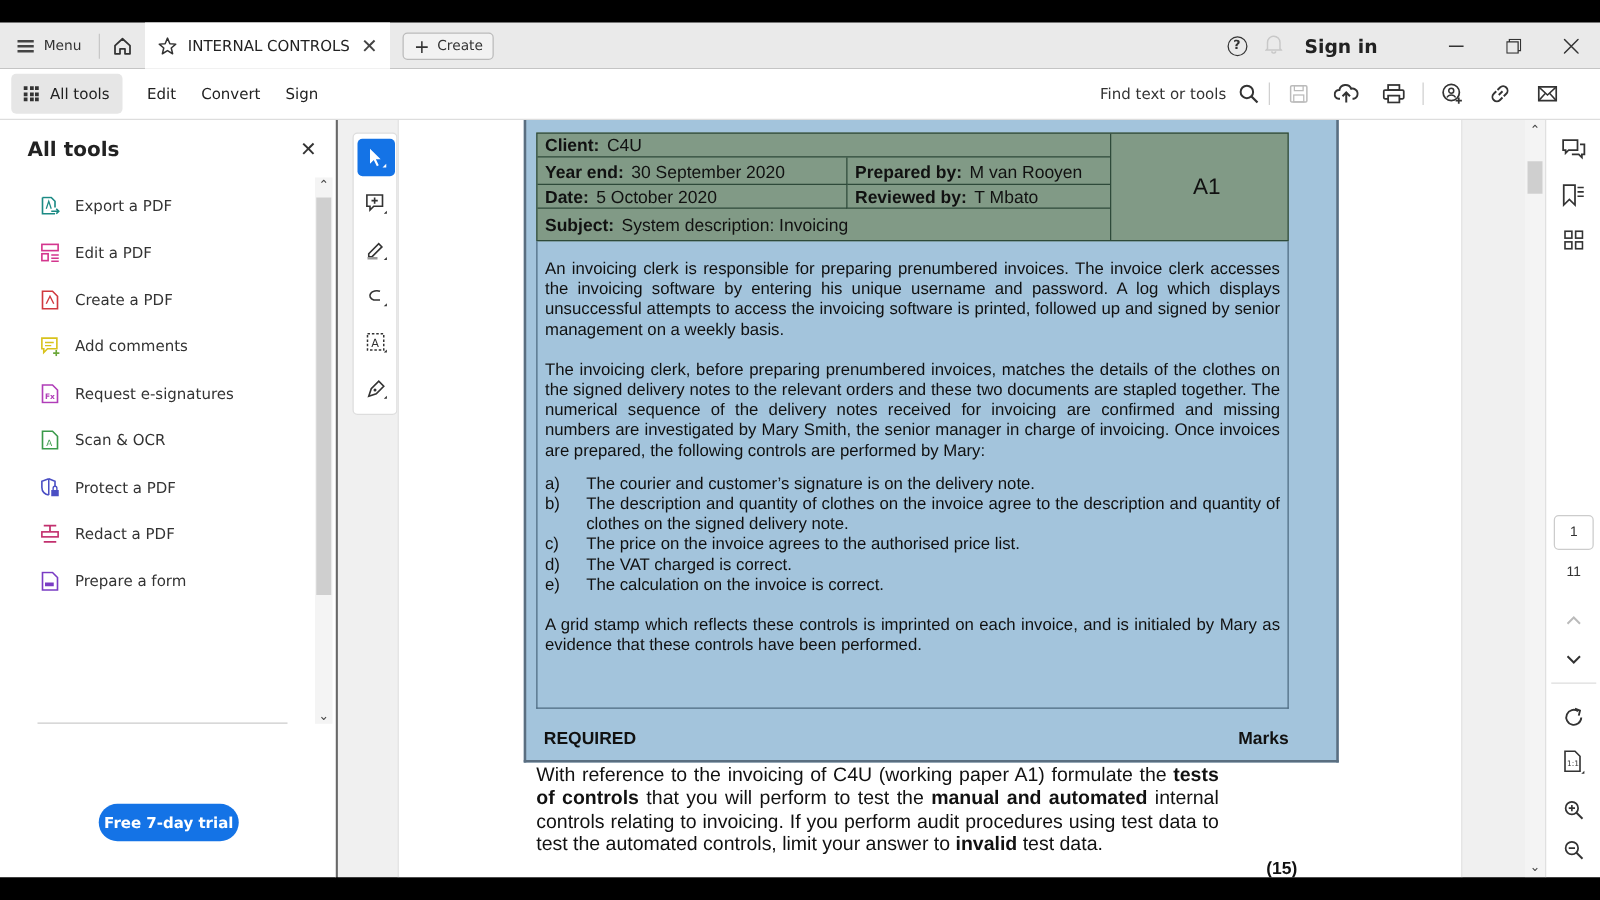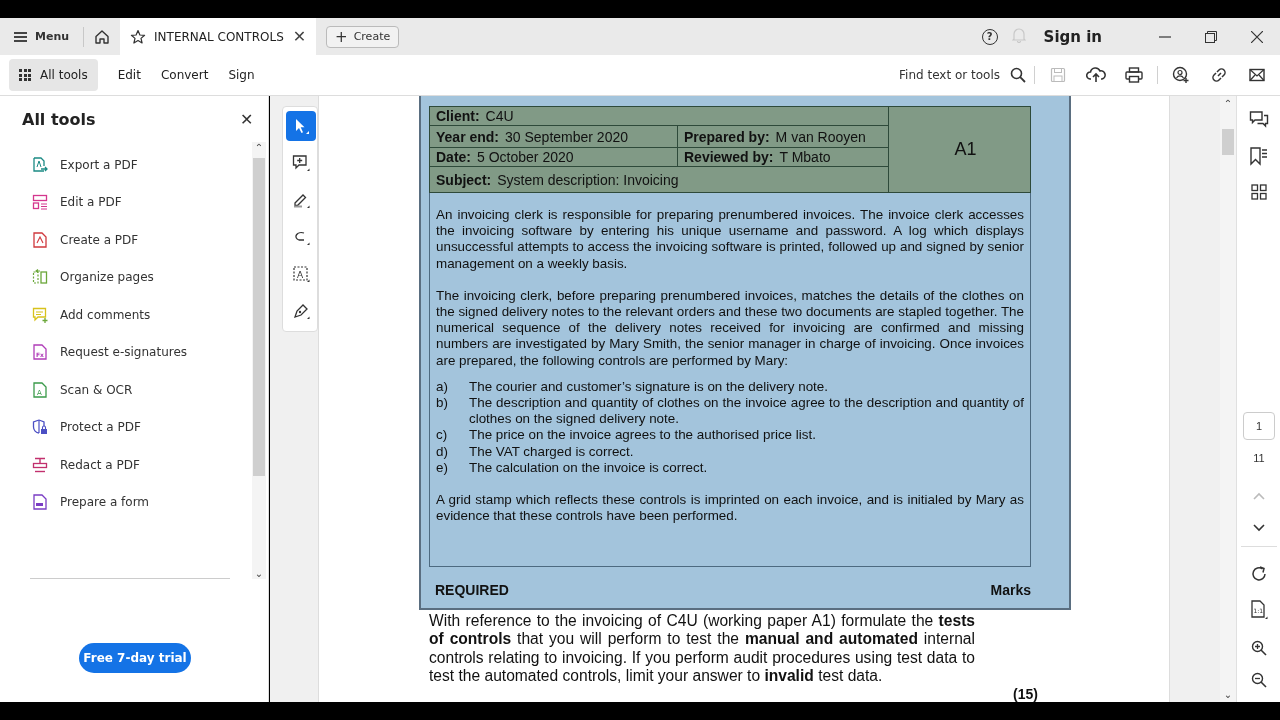--- a/index.html
+++ b/index.html
@@ -4,21 +4,21 @@
 <style>
   * { box-sizing: border-box; margin: 0; padding: 0; }
   html, body { width: 1280px; height: 720px; overflow: hidden; background: #000; }
   body { font-family: "Liberation Sans", sans-serif; position: relative; }
 
   .topbar-black { position: absolute; left: 0; top: 0; width: 1280px; height: 18px; background: #000; }
   .bottombar-black { position: absolute; left: 0; top: 702px; width: 1280px; height: 18px; background: #000; }
 
   
   .tabbar { position: absolute; left: 0; top: 18px; width: 1280px; height: 37px; background: #eaeaea; display: flex; align-items: center; font-family: "DejaVu Sans", sans-serif; }
-  .menu-btn { display: flex; align-items: center; gap: 8px; padding: 0 14px; height: 37px; font-size: 11px; color: #333; font-weight: bold; }
+  .menu-btn { display: flex; align-items: center; gap: 8px; padding: 0 14px; height: 37px; font-size: 11px; color: #333; }
   .menu-btn .bars { width: 13px; height: 10px; border-top: 2px solid #444; border-bottom: 2px solid #444; position: relative; }
   .menu-btn .bars::after { content: ""; position: absolute; left: 0; right: 0; top: 2px; height: 2px; background: #444; }
   .sep-v { width: 1px; height: 20px; background: #c8c8c8; }
   .home-btn { width: 36px; height: 37px; display: flex; align-items: center; justify-content: center; }
   .doc-tab { height: 37px; background: #fff; display: flex; align-items: center; padding: 0 10px; gap: 8px; width: 196px; font-size: 12px; color: #222; }
   .doc-tab .title { flex: 1; white-space: nowrap; overflow: hidden; }
   .doc-tab .close { font-size: 16px; color: #444; }
   .create-btn { margin-left: 10px; height: 22px; border: 1px solid #bbb; border-radius: 4px; padding: 0 8px; display: flex; align-items: center; gap: 6px; font-size: 11px; color: #333; background: #f2f2f2; }
   .create-btn .plus { font-size: 15px; }
   .tabbar-right { margin-left: auto; display: flex; align-items: center; height: 37px; }
@@ -26,21 +26,21 @@
   .bell-icon { color: #c8c8c8; font-size: 15px; margin-right: 18px; }
   .signin { font-size: 15px; font-weight: bold; color: #222; margin-right: 40px; }
   .win-btn { width: 46px; height: 37px; display: flex; align-items: center; justify-content: center; color: #333; font-size: 16px; }
 
   
   .toolbar { position: absolute; left: 0; top: 55px; width: 1280px; height: 41px; background: #fff; border-bottom: 1px solid #ddd; display: flex; align-items: center; font-family: "DejaVu Sans", sans-serif; }
   .alltools-btn { margin-left: 9px; height: 32px; padding: 0 10px; background: #e6e6e6; border-radius: 4px; display: flex; align-items: center; gap: 9px; font-size: 12px; color: #222; }
   .grid9 { width: 12px; height: 12px; display: grid; grid-template-columns: repeat(3, 3px); gap: 1.5px; }
   .grid9 span { width: 3px; height: 3px; background: #333; }
   .tb-link { font-size: 12px; color: #222; margin-left: 20px; }
-  .tb-right { margin-left: auto; display: flex; align-items: center; gap: 0; padding-right: 4px; }
+  .tb-right { margin-left: auto; display: flex; align-items: center; gap: 0; padding-right: 23px; }
   .find-text { font-size: 12px; color: #333; margin-right: 6px; }
   .tb-icon { width: 38px; height: 32px; display: flex; align-items: center; justify-content: center; }
   .tb-sep { width: 1px; height: 18px; background: #d0d0d0; margin: 0 4px; }
 
   
   .left-panel { position: absolute; left: 0; top: 96px; width: 269px; height: 606px; background: #fff; border-right: 1px solid #ddd; }
   .lp-header { position: absolute; left: 22px; top: 14px; font-size: 16px; font-weight: bold; color: #222; font-family: "DejaVu Sans", sans-serif; }
   .lp-close { position: absolute; left: 240px; top: 14px; font-size: 16px; color: #333; }
   .lp-list { position: absolute; left: 0; top: 50px; width: 250px; height: 433px; overflow: hidden; }
   .lp-item { height: 37.5px; display: flex; align-items: center; padding-left: 32px; gap: 12px; font-size: 12px; color: #333; font-family: "DejaVu Sans", sans-serif; }
@@ -236,30 +236,20 @@
       <span>Edit a PDF</span>
     </div>
     <div class="lp-item">
       <span class="ico">
           <svg width="16" height="16" viewBox="0 0 16 16">
             <path d="M2 1 H10 L14 5 V15 H2 Z" fill="none" stroke="#d0383d" stroke-width="1.3"></path>
             <path d="M5 11 L8 5 L11 11" fill="none" stroke="#d0383d" stroke-width="1.1"></path>
           </svg>
         </span>
       <span>Create a PDF</span>
-    </div>
-    <div class="lp-item">
-      <span class="ico">
-          <svg width="16" height="16" viewBox="0 0 16 16">
-            <rect x="1.5" y="3" width="4.5" height="11" fill="none" stroke="#6ba73a" stroke-width="1.2" stroke-dasharray="2 1.5"></rect>
-            <rect x="9" y="3" width="5.5" height="11" fill="none" stroke="#6ba73a" stroke-width="1.3"></rect>
-            <path d="M4 2 H8 M6 0.5 L4 2 L6 3.5" fill="none" stroke="#6ba73a" stroke-width="1.1"></path>
-          </svg>
-        </span>
-      <span>Organize pages</span>
     </div>
     <div class="lp-item">
       <span class="ico">
           <svg width="16" height="16" viewBox="0 0 16 16">
             <path d="M1.5 1.5 H13.5 V10 H6 L3 13 V10 H1.5 Z" fill="none" stroke="#d8c21c" stroke-width="1.3"></path>
             <path d="M4 5 H11 M4 7.5 H9" stroke="#d8c21c" stroke-width="1.1"></path>
             <path d="M13 11 V16 M10.5 13.5 H15.5" stroke="#6ba73a" stroke-width="1.3"></path>
           </svg>
         </span>
       <span>Add comments</span>

